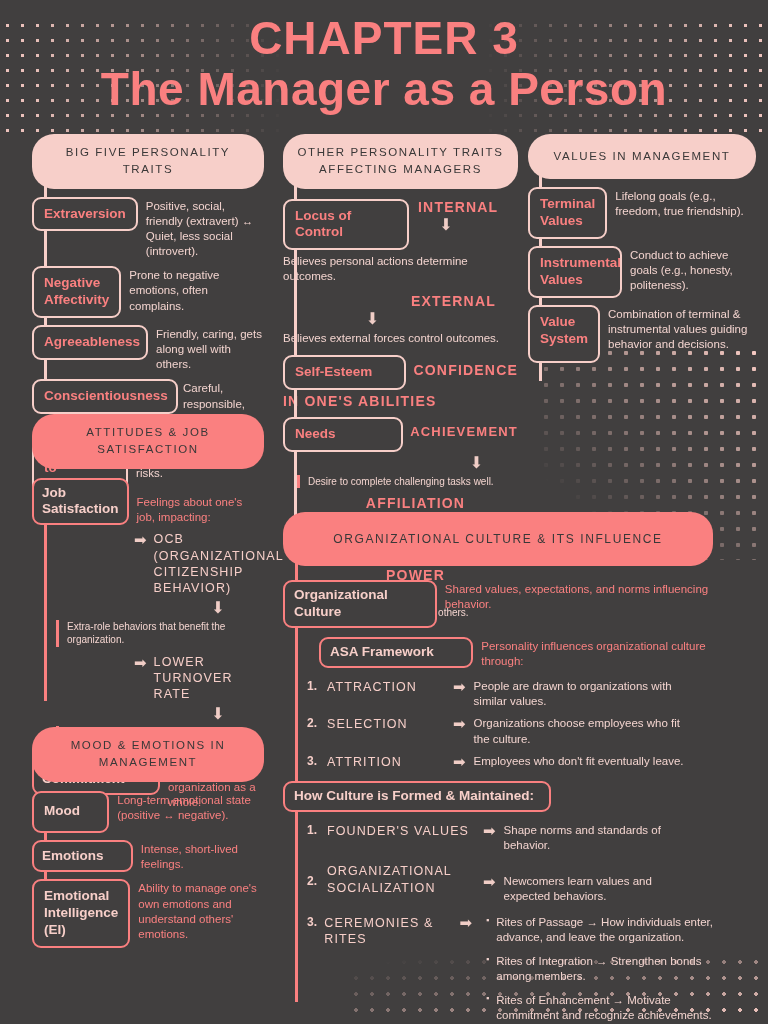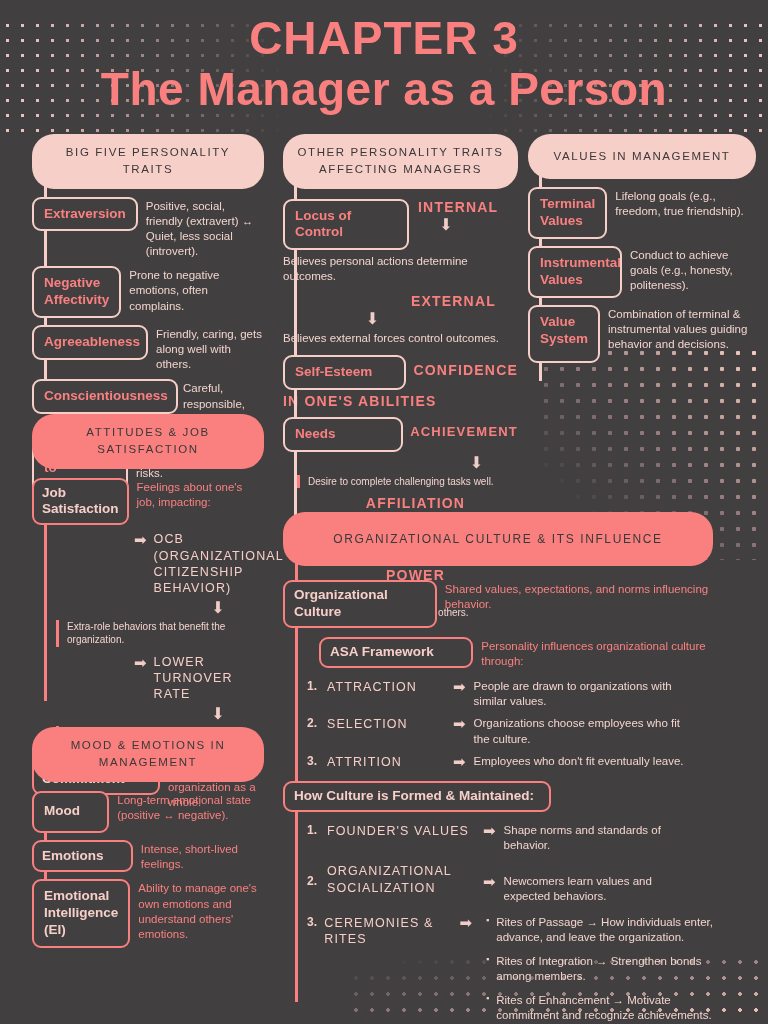--- a/index.html
+++ b/index.html
@@ -180,21 +180,21 @@
   <div class="row">
     <div class="chip" style="width:94px;min-height:58px;">Value System</div>
     <div class="desc">Combination of terminal &amp; instrumental values guiding behavior and decisions.</div>
   </div>
 </div>
 
 <div class="col" style="left:32px;top:414px;width:232px;">
   <div class="hdr salmon">ATTITUDES &amp; JOB SATISFACTION</div>
   <div class="stem salmon" style="left:12px;top:42px;height:245px;"></div>
 
-  <div class="row" style="margin-top:9px;">
+  <div class="row" style="margin-top:9px;align-items:flex-end;">
     <div class="chip inv" style="width:128px;padding:5px 8px;">Job Satisfaction</div>
     <div class="desc salmon">Feelings about one's job, impacting:</div>
   </div>
 
   <div style="display:flex;margin-top:6px;margin-left:102px;">
     <div class="rarrow" style="padding-top:1px;">➡</div>
     <div class="step" style="padding-left:7px;">OCB (ORGANIZATIONAL CITIZENSHIP BEHAVIOR)</div>
   </div>
   <div class="darrow" style="margin-left:140px;margin-top:4px;">⬇</div>
   <div class="bar-note" style="margin-top:4px;margin-left:24px;">Extra-role behaviors that benefit the organization.</div>

